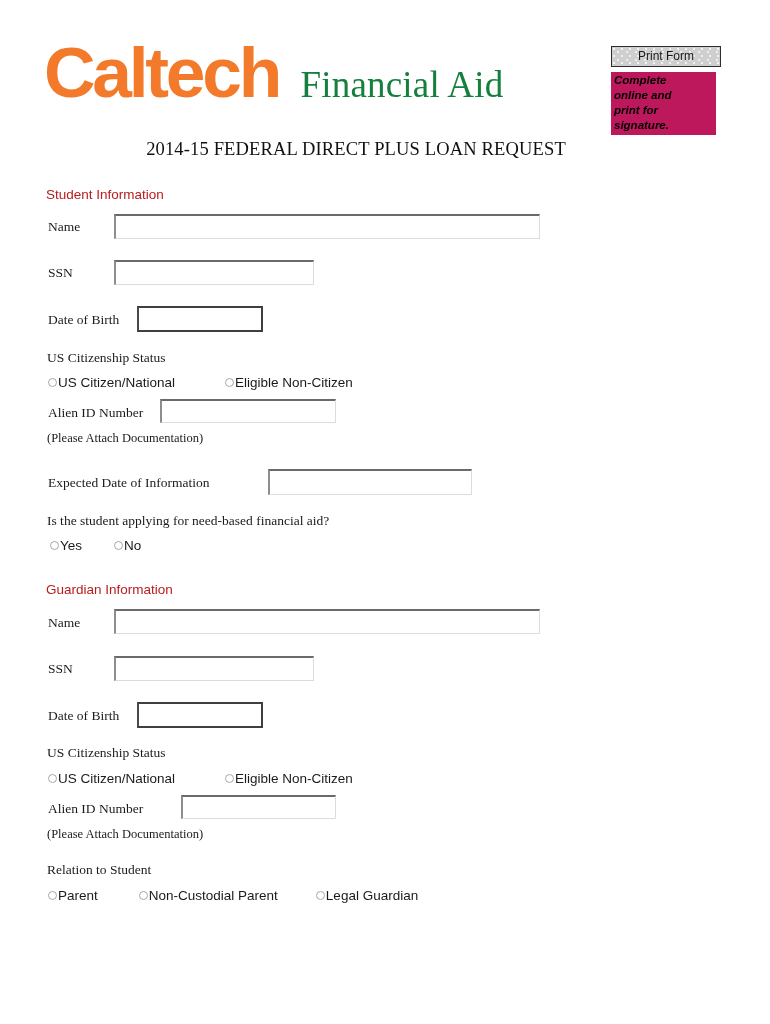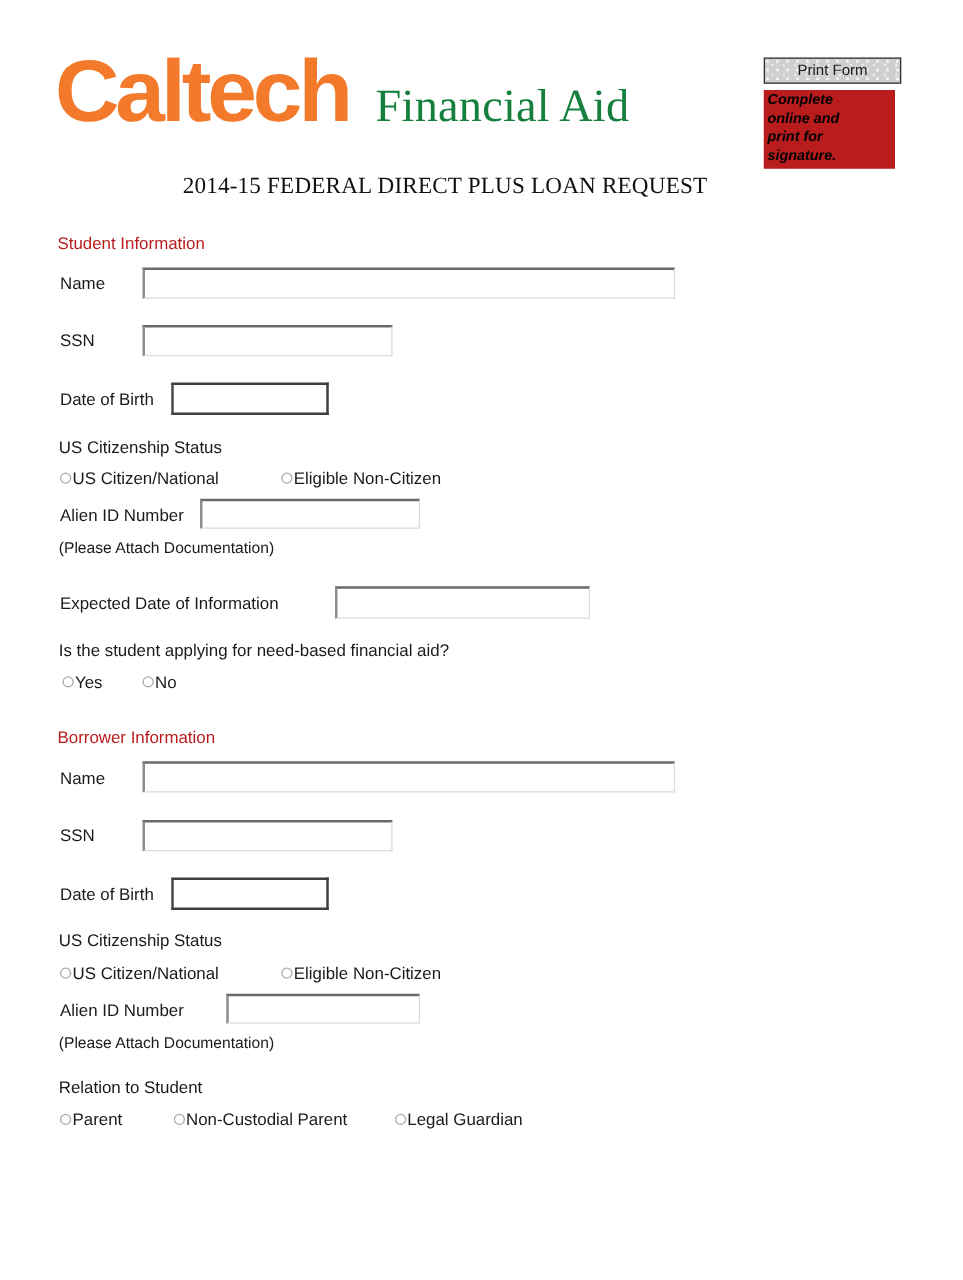--- a/index.html
+++ b/index.html
@@ -77,21 +77,21 @@
     background-color: #cfcfcf;
     background-image:
       radial-gradient(circle at 2px 2px, #f2f2f2 1.1px, transparent 1.2px),
       radial-gradient(circle at 6px 5px, #efefef 1px, transparent 1.1px);
     background-size: 8px 7px, 9px 8px;
     padding: 0;
     cursor: pointer;
   }
   .print-note {
     margin-top: 5px;
-    background: #b91c1c;
+    background: #be185d;
     color: #000000;
     font-family: "Liberation Sans", sans-serif;
     font-style: italic;
     font-weight: bold;
     font-size: 11.5px;
     line-height: 15px;
     padding: 1px 15px 2px 3px;
     width: 105px;
     box-sizing: border-box;
   }
@@ -122,21 +122,21 @@
   .section-title {
     position: absolute;
     font-family: "Liberation Sans", sans-serif;
     font-weight: normal;
     font-size: 13.5px;
     color: #b91c1c;
   }
 
   .lbl {
     position: absolute;
-    font-family: Liberation Sans, sans-serif;
+    font-family: Liberation Serif, serif;
     font-size: 13.5px;
     color: #1a1a1a;
     white-space: nowrap;
   }
   .lbl-sm {
     font-size: 12.5px;
   }
 
   .field {
     position: absolute;
@@ -252,21 +252,21 @@
       <label class="radio-opt">
         <span class="radio-dot"></span>
         <span class="radio-label">Yes</span>
       </label>
       <label class="radio-opt" style="margin-left:32px;">
         <span class="radio-dot"></span>
         <span class="radio-label">No</span>
       </label>
     </div>
 
-    <div class="section-title" style="left:46px; top:582px;">Borrower Information</div>
+    <div class="section-title" style="left:46px; top:582px;">Guardian Information</div>
 
     <div class="lbl" style="left:48px; top:615px;">Name</div>
     <input class="field" type="text" style="left: 114px; top: 609px; width: 426px; height: 25px;" value="">
 
     <div class="lbl" style="left:48px; top:661px;">SSN</div>
     <input class="field" type="text" style="left: 114px; top: 656px; width: 200px; height: 25px;" value="">
 
     <div class="lbl" style="left:48px; top:708px;">Date of Birth</div>
     <input class="field field-dark" type="text" style="left: 137px; top: 702px; width: 126px; height: 26px;" value="">
 

